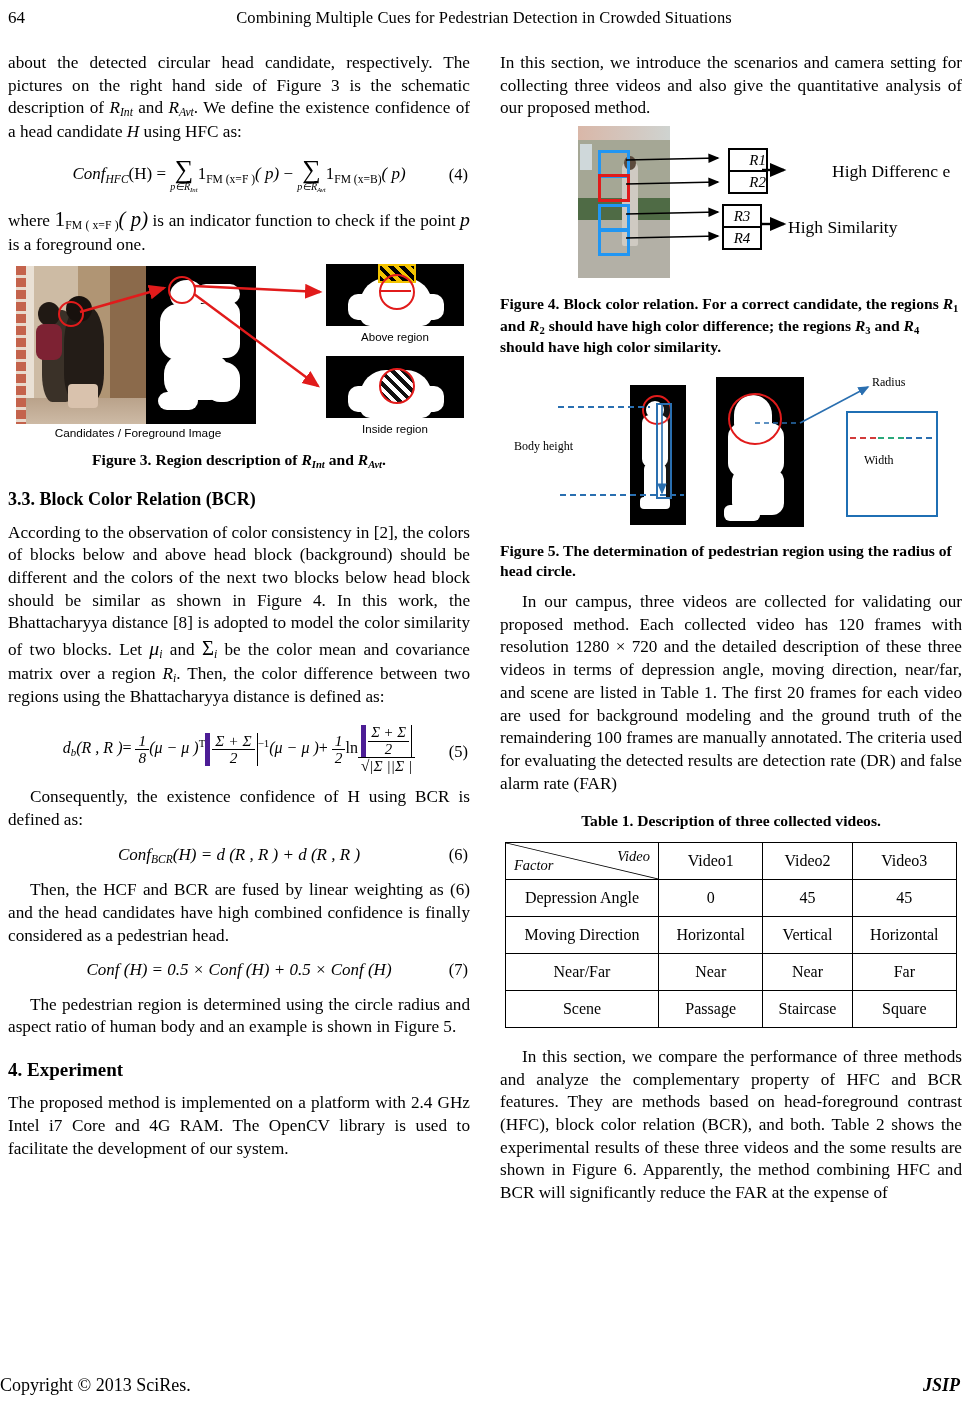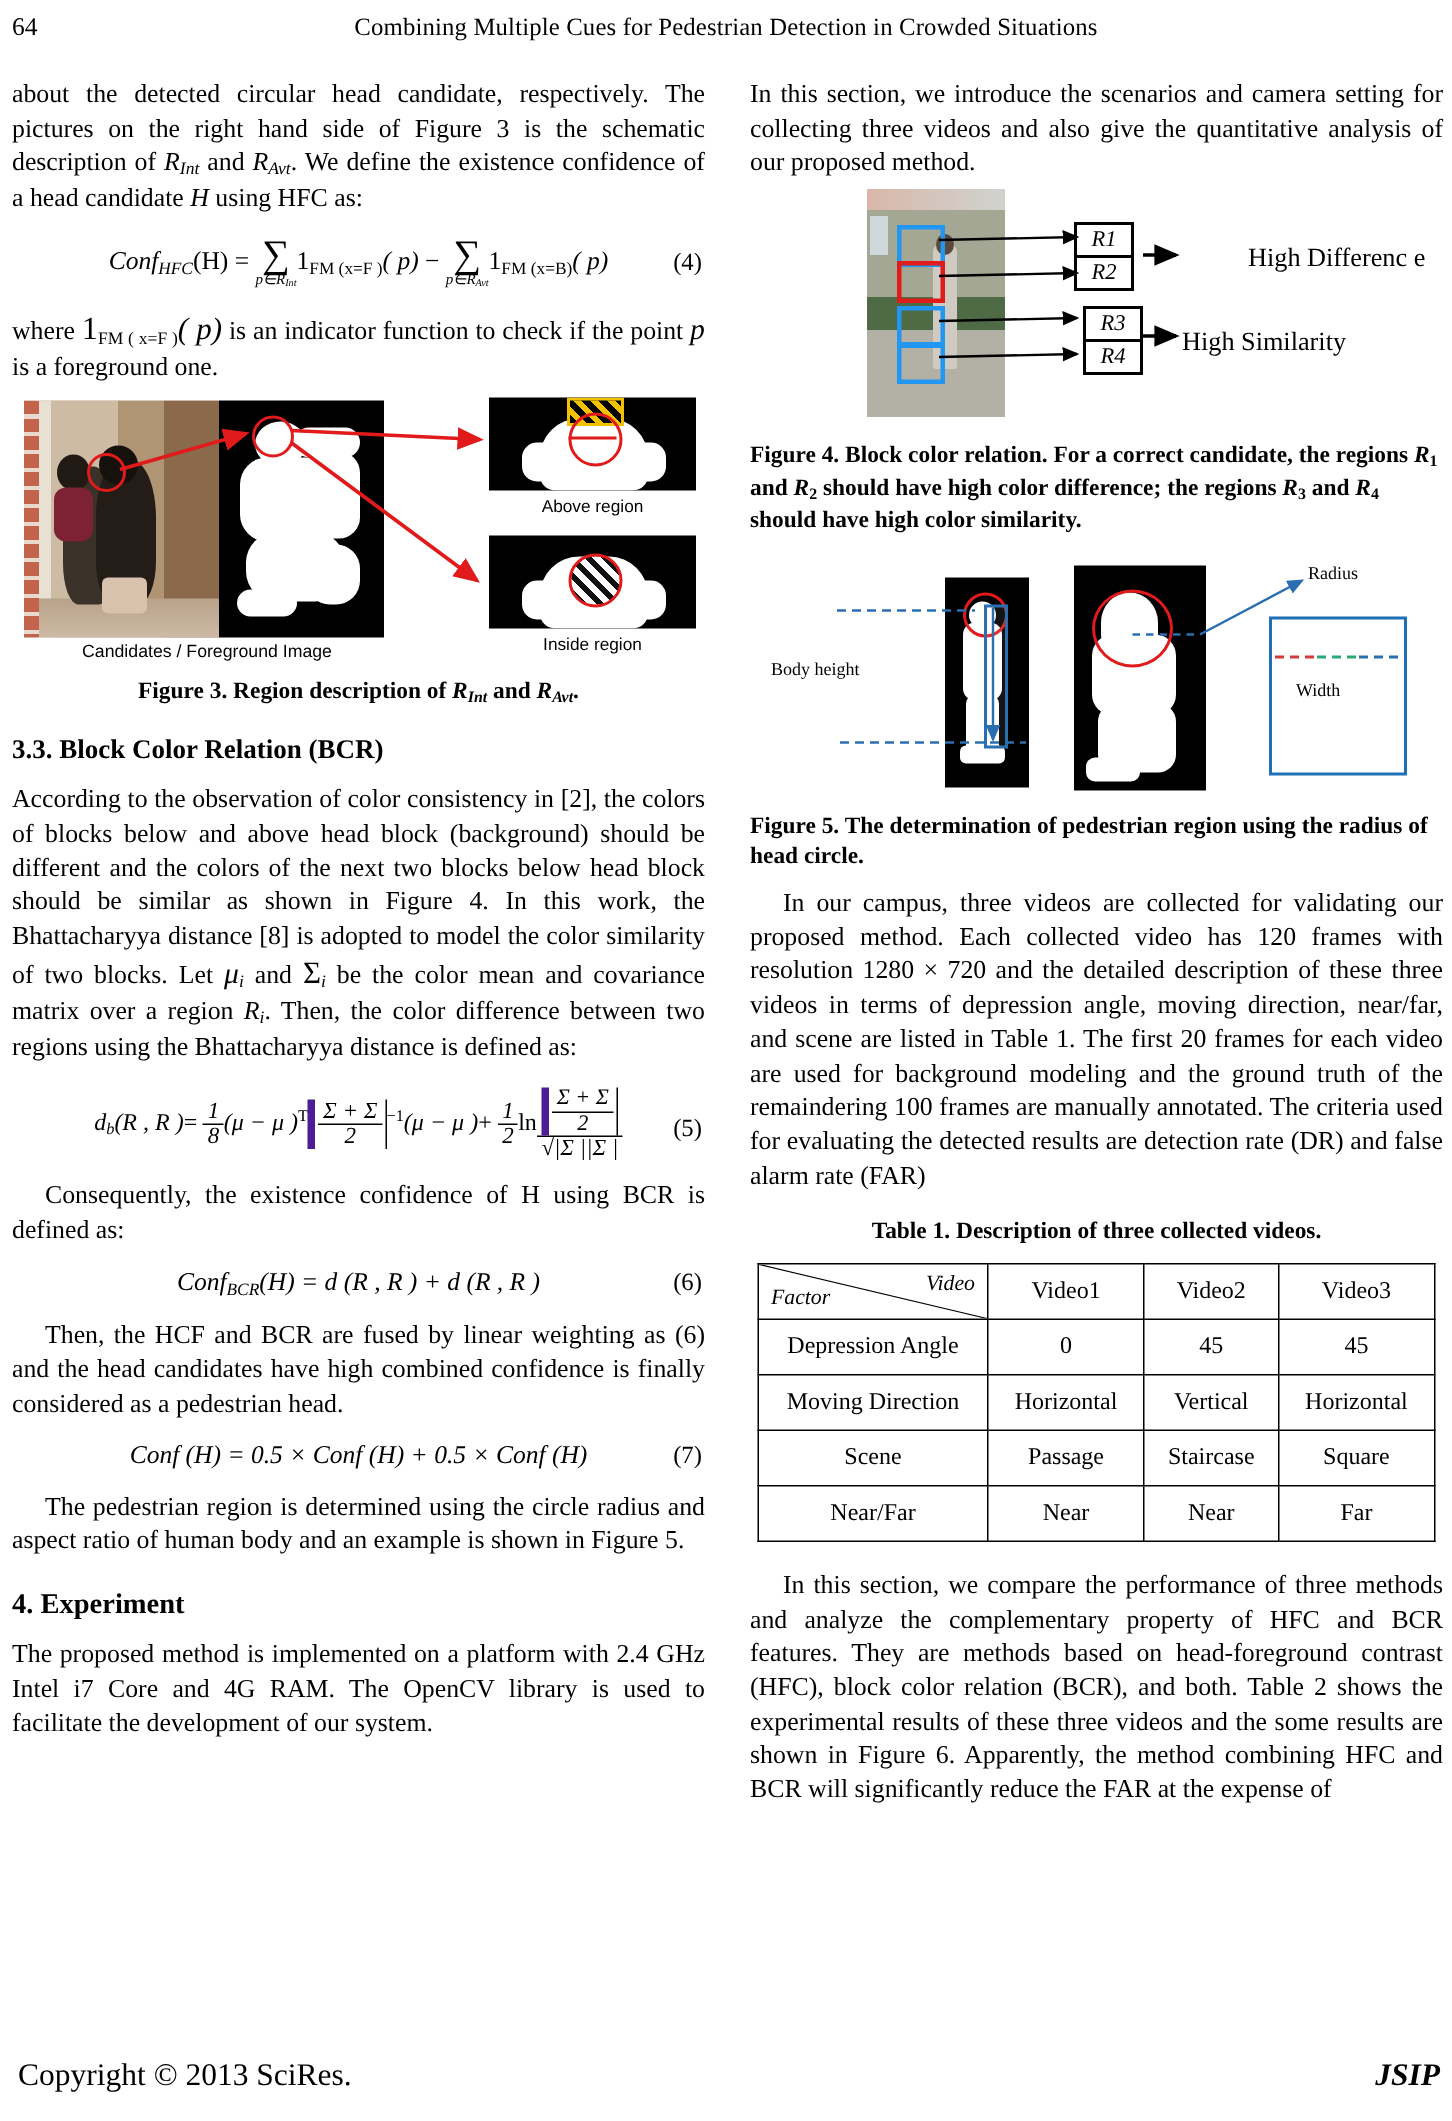--- a/index.html
+++ b/index.html
@@ -300,23 +300,23 @@
     position: absolute; right: 8px; top: 4px; font-size: 14.5px;
   }
   td.corner .ff {
     position: absolute; left: 8px; bottom: 4px; font-size: 14.5px;
   }
   td.corner svg { position: absolute; left: 0; top: 0; width: 100%; height: 100%; }
 
   
   .footer {
     position: absolute;
-    left: 12px; right: 8px;
+    left: 0; right: 8px;
     bottom: 18px;
-    font-size: 21px;
+    font-size: 18px;
   }
   .footer .cp { float: left; }
   .footer .jn { float: right; font-weight: bold; font-style: italic; }
 </style>
 </head>
 <body>
 
 <div class="page">
 
   <div class="runhead">
@@ -464,21 +464,21 @@
         <div class="p4-hedge"></div>
         <div class="p4-road"></div>
         <div class="p4-ped"></div>
         <div class="p4-ped2"></div>
       </div>
       <div class="rbox blue" style="left:98px;top:30px;width:26px;height:22px;"></div>
       <div class="rbox red" style="left:98px;top:54px;width:26px;height:22px;"></div>
       <div class="rbox blue" style="left:98px;top:84px;width:26px;height:22px;"></div>
       <div class="rbox blue" style="left:98px;top:108px;width:26px;height:22px;"></div>
 
-      <div class="rlabel-box" style="left:216px;top:28px;width:36px;">
+      <div class="rlabel-box" style="left:228px;top:28px;width:36px;text-align:right;">
         <div>R1</div>
         <div>R2</div>
       </div>
       <div class="rlabel-box" style="left:222px;top:84px;width:36px;">
         <div>R3</div>
         <div>R4</div>
       </div>
 
       <div class="fig4-txt" style="left:288px;top:40px;margin-left:44px;">High Differenc e</div>
       <div class="fig4-txt" style="left:288px;top:96px;">High Similarity</div>
@@ -571,31 +571,31 @@
           <td>45</td>
           <td>45</td>
         </tr>
         <tr>
           <td>Moving Direction</td>
           <td>Horizontal</td>
           <td>Vertical</td>
           <td>Horizontal</td>
         </tr>
         <tr>
+          <td>Near/Far</td>
+          <td>Near</td>
+          <td>Near</td>
+          <td>Far</td>
+        </tr>
+        <tr>
           <td>Scene</td>
           <td>Passage</td>
           <td>Staircase</td>
           <td>Square</td>
         </tr>
-        <tr>
-          <td>Near/Far</td>
-          <td>Near</td>
-          <td>Near</td>
-          <td>Far</td>
-        </tr>
       </tbody>
     </table>
 
     <p class="indent" style="margin-top:18px;">
       <span>In this section, we compare the performance of three methods and analyze the complementary property of HFC and BCR features. They are methods based on head-foreground contrast (HFC), block color relation (BCR), and both. </span><span class="bold">Table 2</span><span> shows the experimental results of these three videos and the some results are shown in </span><span class="bold">Figure 6</span><span>. Apparently, the method combining HFC and BCR will significantly reduce the FAR at the expense of</span>
     </p>
   </div>
 
   <div class="footer">
     <span class="cp">Copyright © 2013 SciRes.</span>

